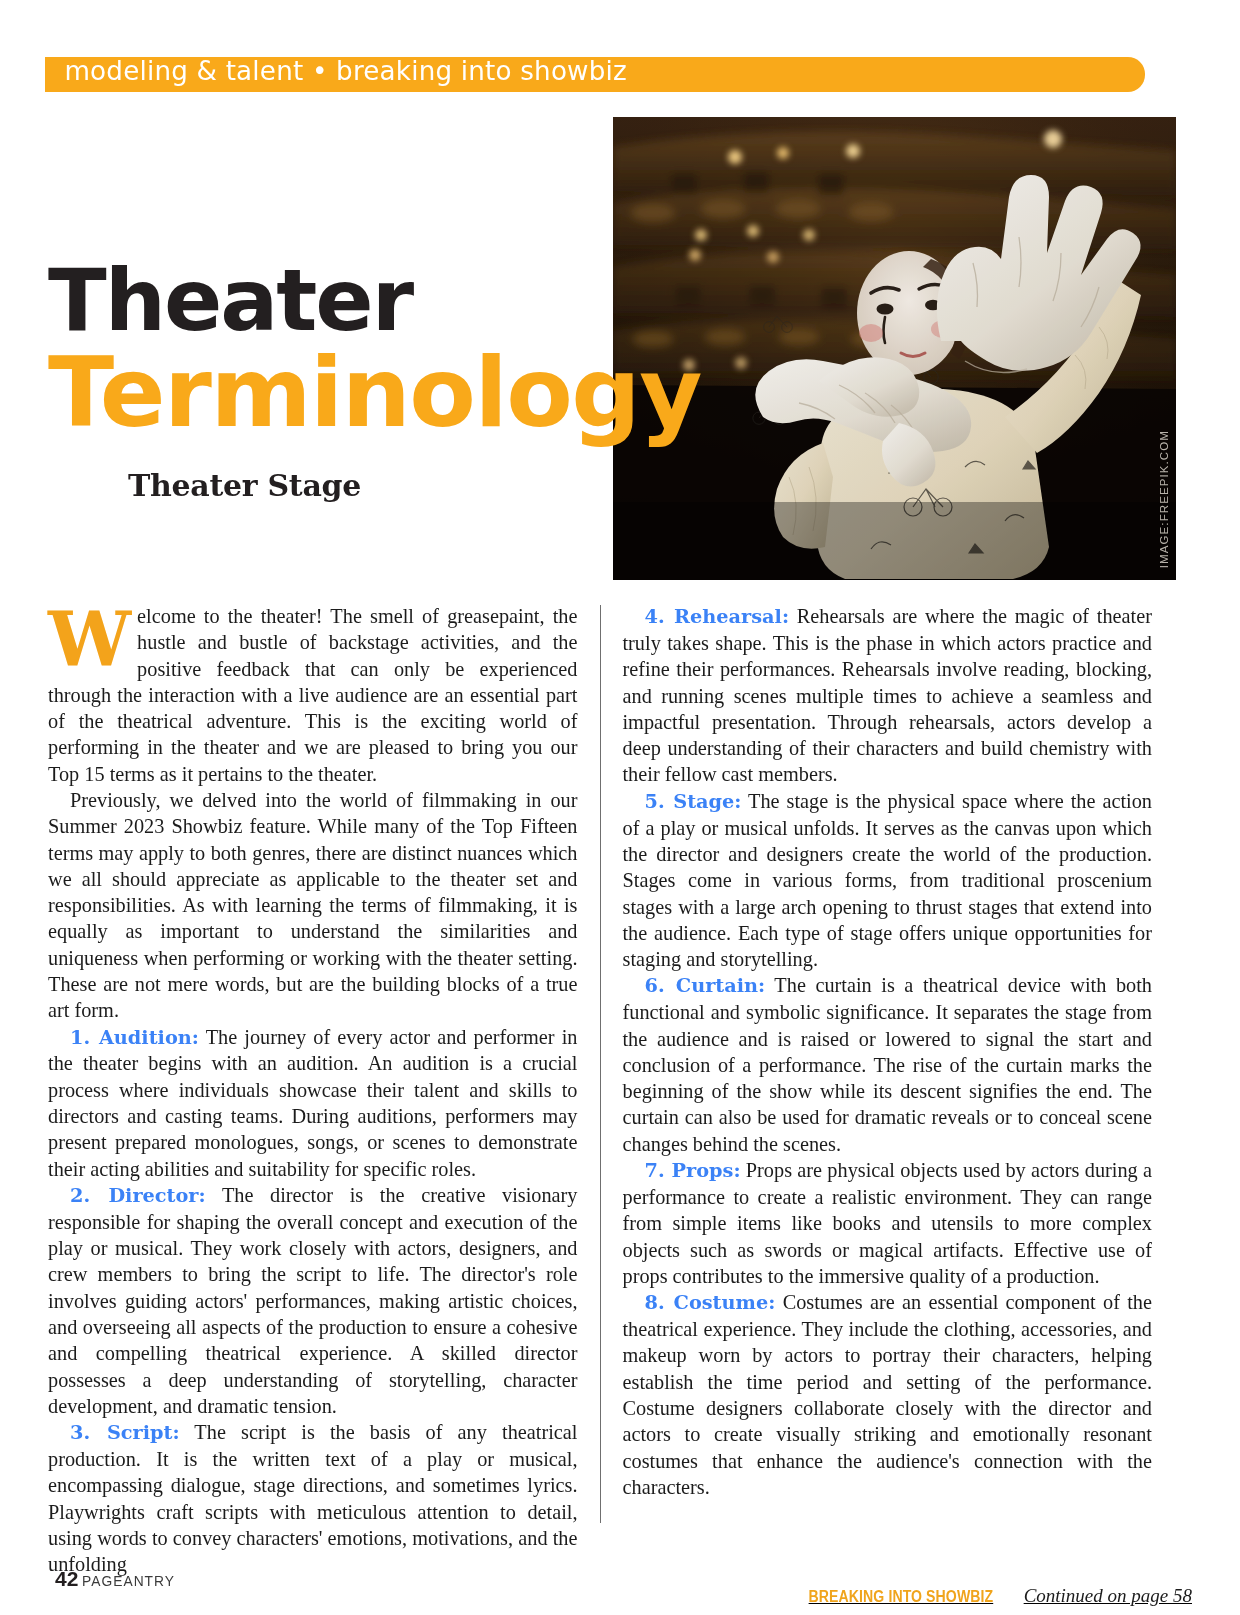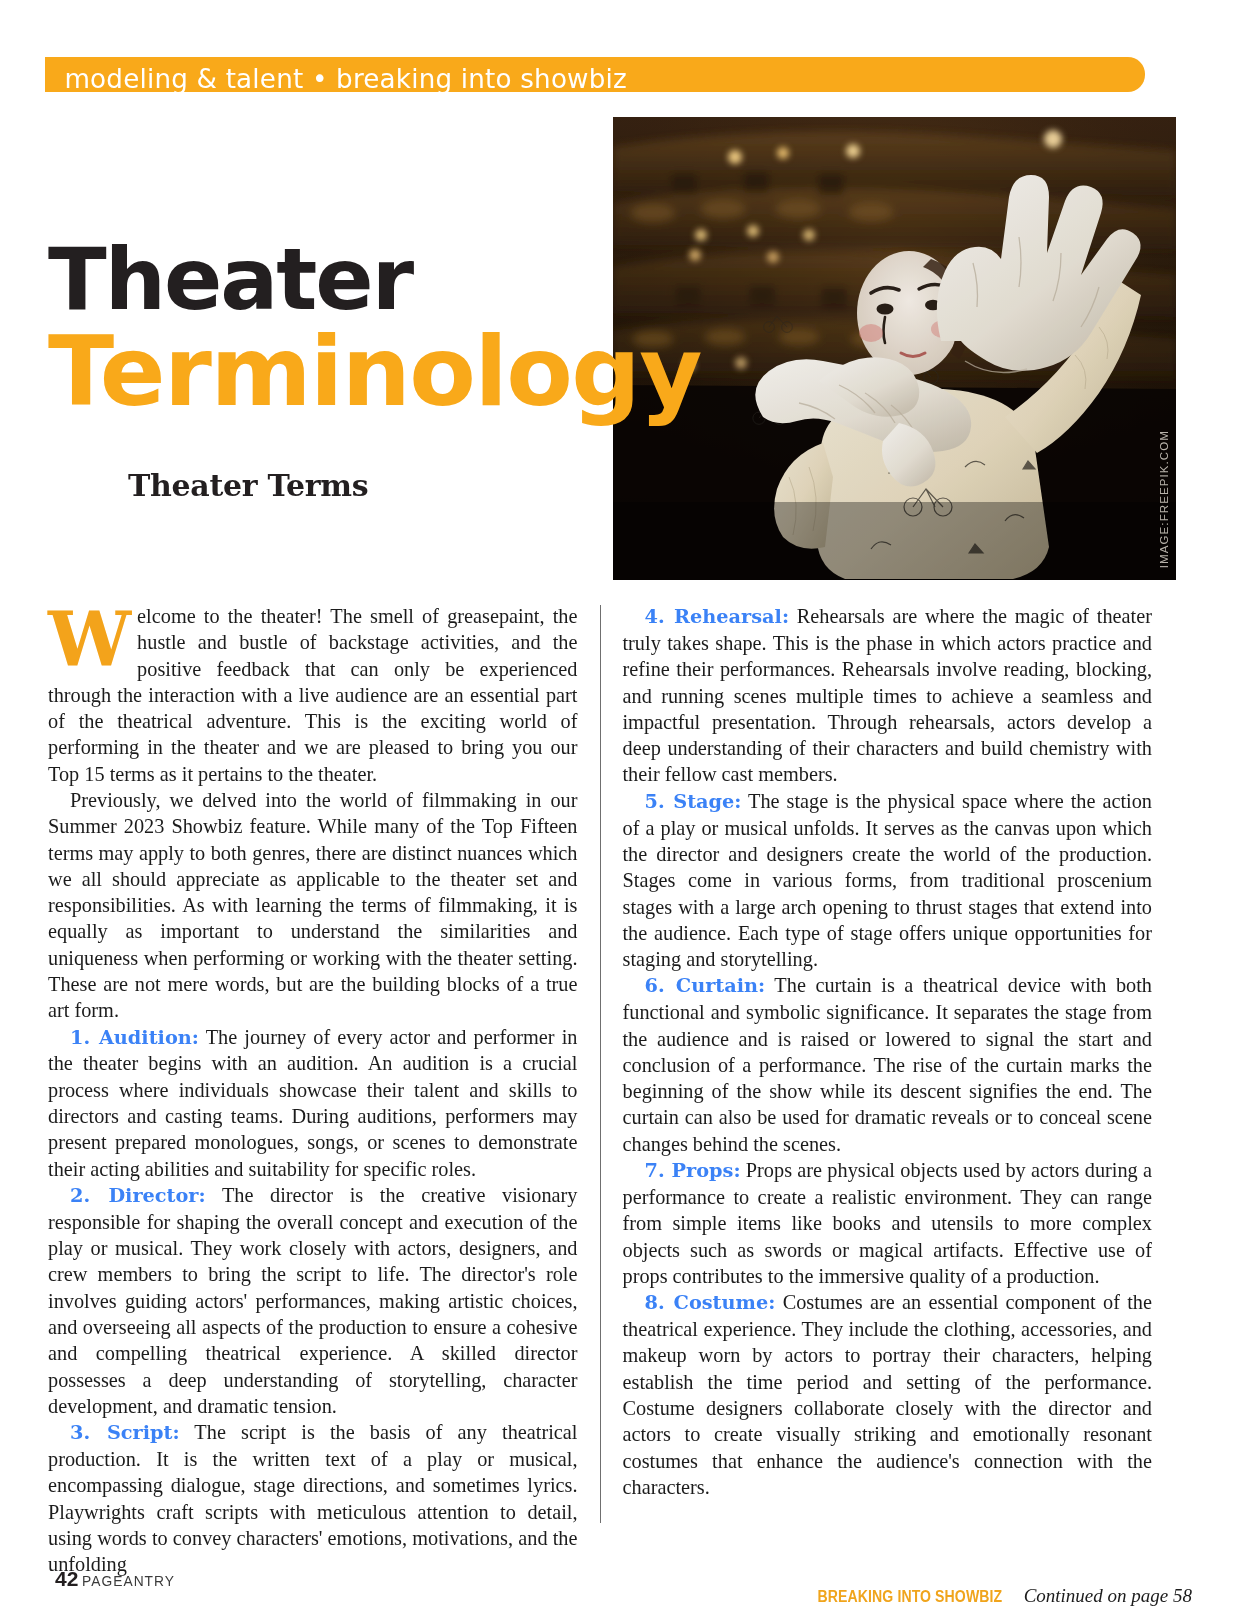--- a/index.html
+++ b/index.html
@@ -18,21 +18,21 @@
   
   .kicker-bar {
     position: absolute;
     left: 45px;
     top: 57px;
     width: 1100px;
     height: 35px;
     background: #F9A91A;
     border-radius: 0 17px 17px 0;
     display: flex;
-    align-items: flex-end;
+    align-items: flex-start;
   }
   .kicker-text {
     color: #ffffff;
     font-family: "DejaVu Sans", sans-serif;
     font-size: 27px;
     font-weight: 400;
     letter-spacing: 0.2px;
     padding-left: 20px;
     white-space: nowrap;
     line-height: 1;
@@ -64,21 +64,21 @@
     text-orientation: mixed;
     transform: rotate(180deg);
     white-space: nowrap;
     opacity: 0.85;
   }
 
   
   .headline {
     position: absolute;
     left: 48px;
-    top: 240px;
+    top: 261px;
     width: 560px;
   }
   .headline-line {
     font-family: "DejaVu Sans", sans-serif;
     font-weight: 700;
     line-height: 0.92;
     letter-spacing: -2px;
     margin: 0;
     white-space: nowrap;
   }
@@ -159,22 +159,23 @@
     font-size: 19.3px;
   }
 
   
   .footer-continued {
     position: absolute;
     right: 48px;
     top: 1547px;
     display: flex;
     align-items: baseline;
-    gap: 9px;
+    gap: 18px;
     white-space: nowrap;
+    text-decoration: underline;
   }
   .footer-section {
     color: #F0A41C;
     font-family: "Liberation Sans", sans-serif;
     font-weight: 700;
     font-size: 16px;
     letter-spacing: 0.1px;
     transform: scaleX(0.88);
     transform-origin: right baseline;
   }
@@ -399,21 +400,21 @@
     <rect x="0" y="385" width="563" height="78" fill="#000" opacity="0.35"></rect>
   </svg>
   <div class="photo-credit">IMAGE:FREEPIK.COM</div>
 </div>
 
 <div class="headline">
   <div class="headline-line headline-1">Theater</div>
   <div class="headline-line headline-2">Terminology</div>
 </div>
 <div class="subhead">
-    <div>Theater Terms</div>
+    <div>Theater Stage</div>
   </div>
 
 <div class="columns">
   <div class="col col-left">
       <p class="no-indent"><span class="dropcap">W</span>elcome to the theater! The smell of greasepaint, the hustle and bustle of backstage activities, and the positive feedback that can only be experienced through the interaction with a live audience are an essential part of the theatrical adventure. This is the exciting world of performing in the theater and we are pleased to bring you our Top 15 terms as it pertains to the theater.</p>
       <p>Previously, we delved into the world of filmmaking in our Summer 2023 Showbiz feature. While many of the Top Fifteen terms may apply to both genres, there are distinct nuances which we all should appreciate as applicable to the theater set and responsibilities. As with learning the terms of filmmaking, it is equally as important to understand the similarities and uniqueness when performing or working with the theater setting. These are not mere words, but are the building blocks of a true art form.</p>
       <p><span class="term">1. Audition:</span> The journey of every actor and performer in the theater begins with an audition. An audition is a crucial process where individuals showcase their talent and skills to directors and casting teams. During auditions, performers may present prepared monologues, songs, or scenes to demonstrate their acting abilities and suitability for specific roles.</p>
       <p><span class="term">2. Director:</span> The director is the creative visionary responsible for shaping the overall concept and execution of the play or musical. They work closely with actors, designers, and crew members to bring the script to life. The director's role involves guiding actors' performances, making artistic choices, and overseeing all aspects of the production to ensure a cohesive and compelling theatrical experience. A skilled director possesses a deep understanding of storytelling, character development, and dramatic tension.</p>
       <p><span class="term">3. Script:</span> The script is the basis of any theatrical production. It is the written text of a play or musical, encompassing dialogue, stage directions, and sometimes lyrics. Playwrights craft scripts with meticulous attention to detail, using words to convey characters' emotions, motivations, and the unfolding</p>
     </div>

